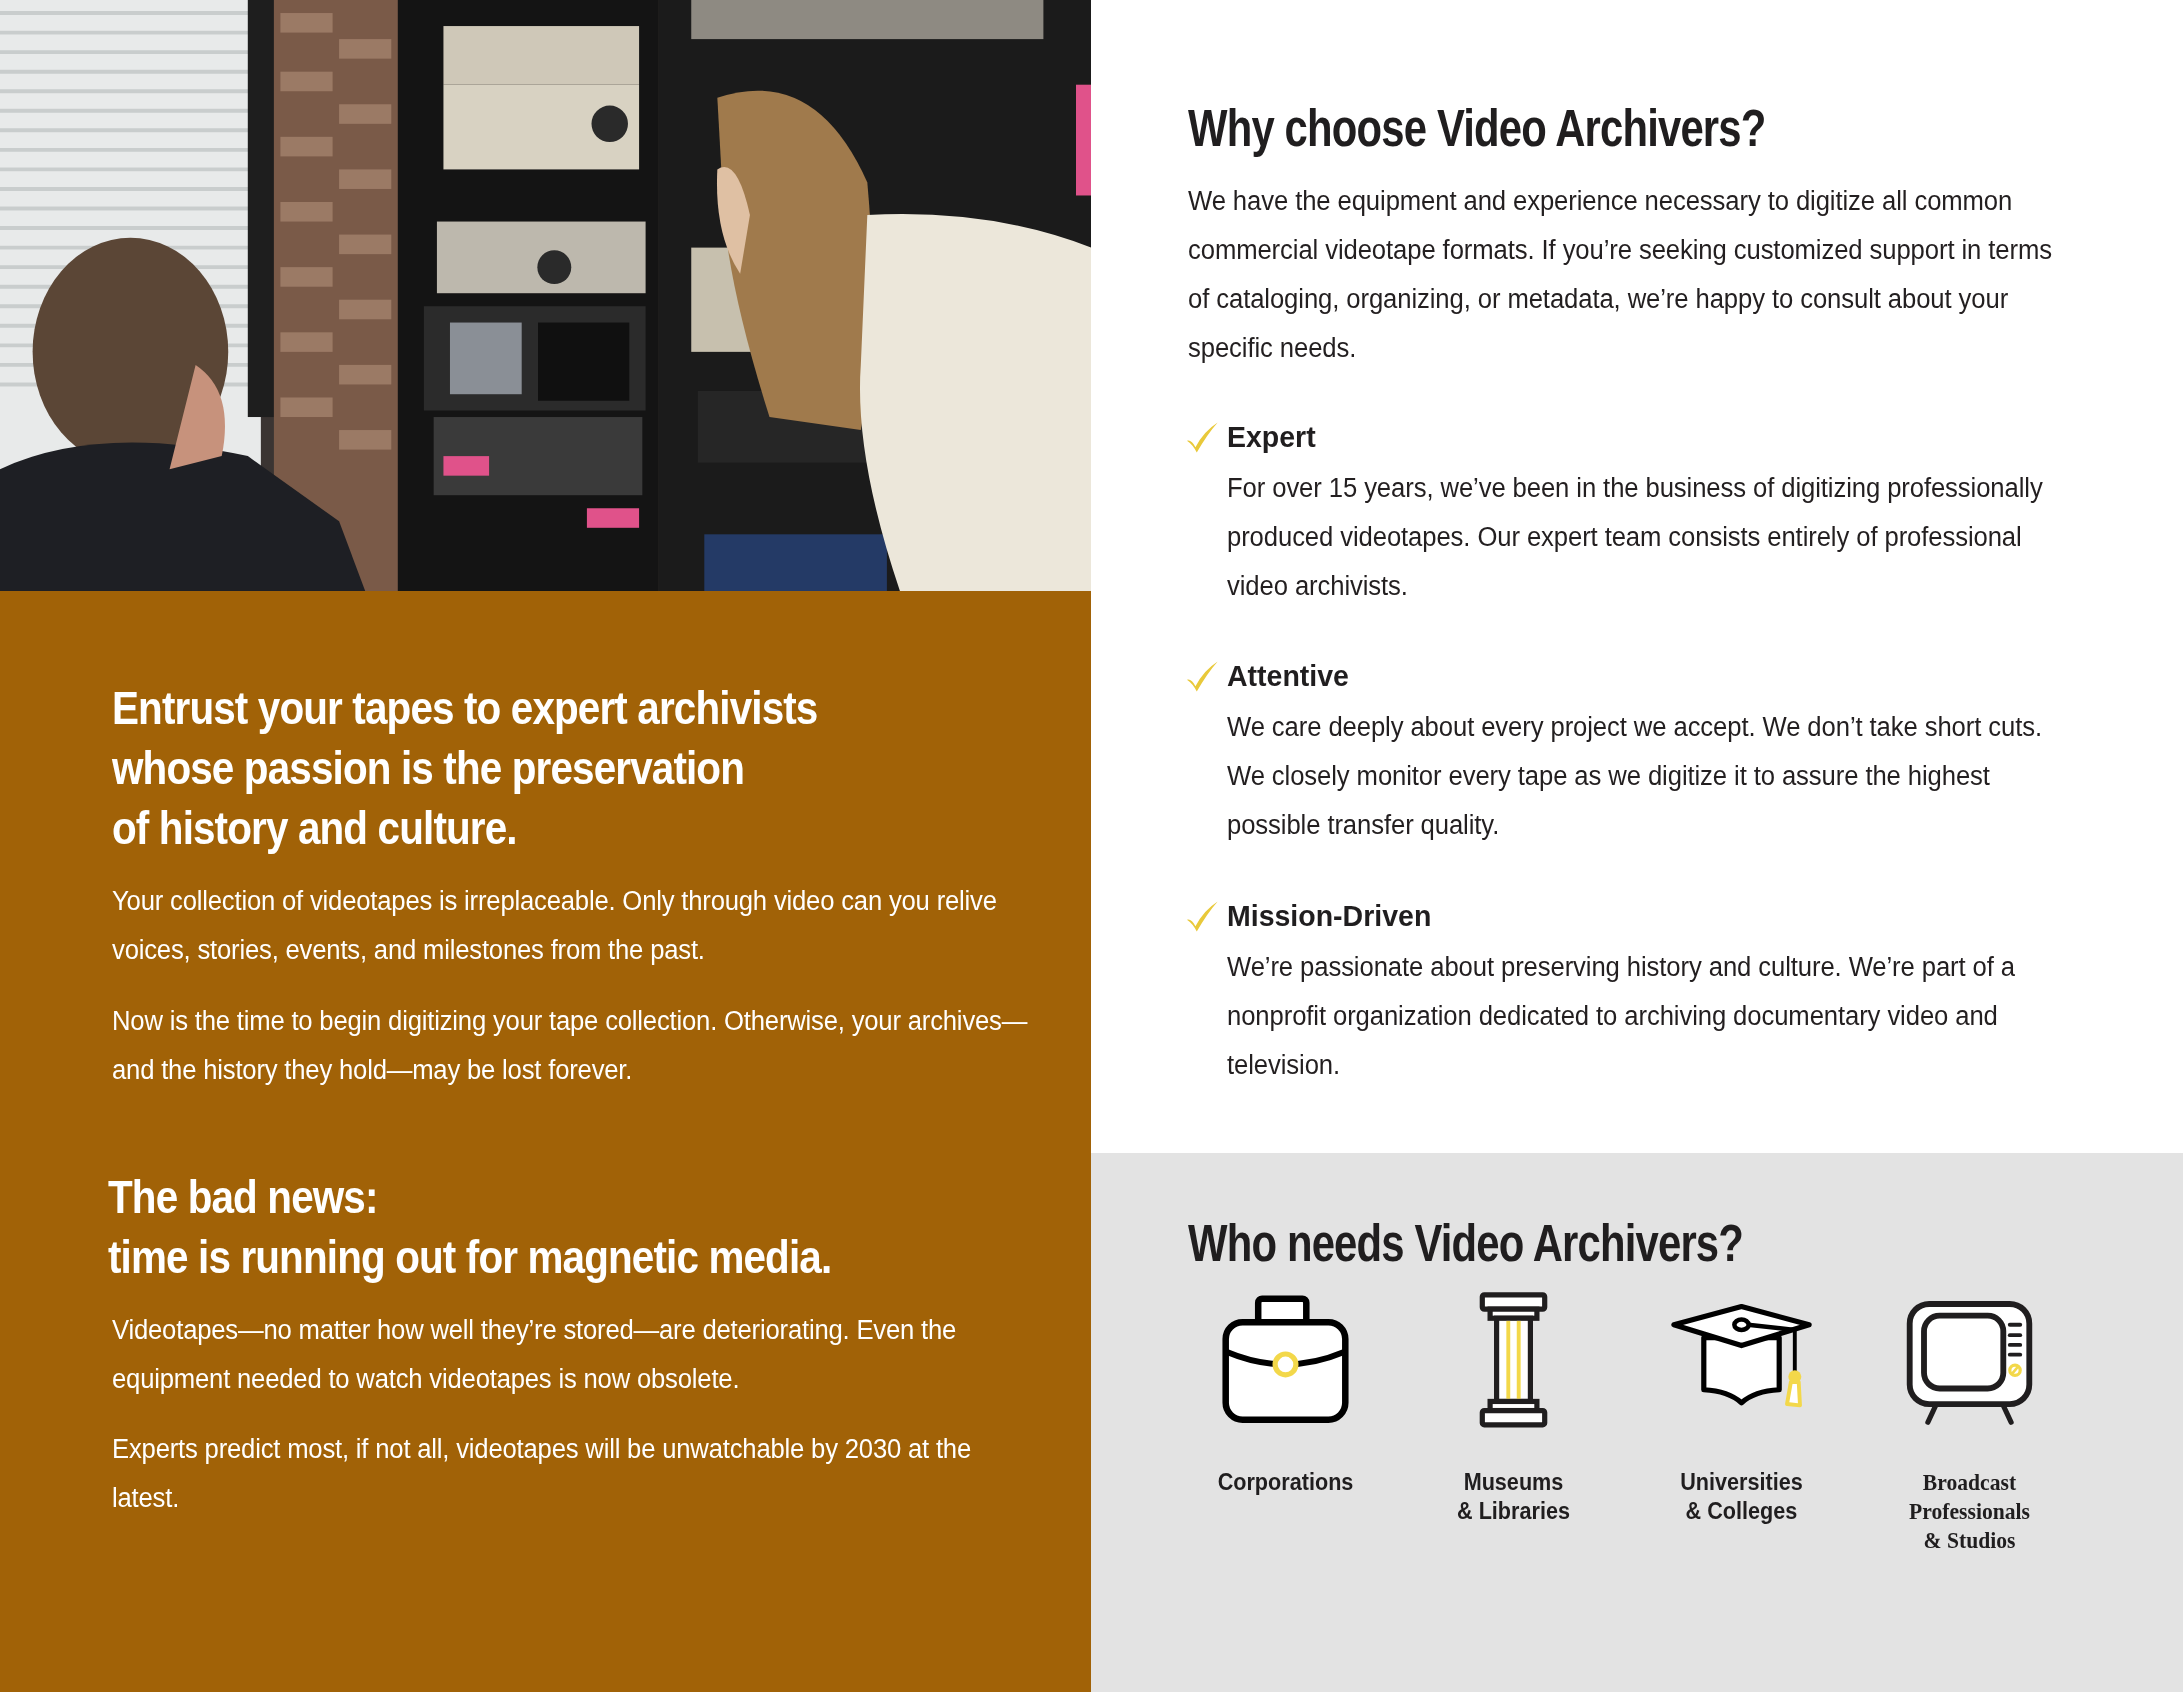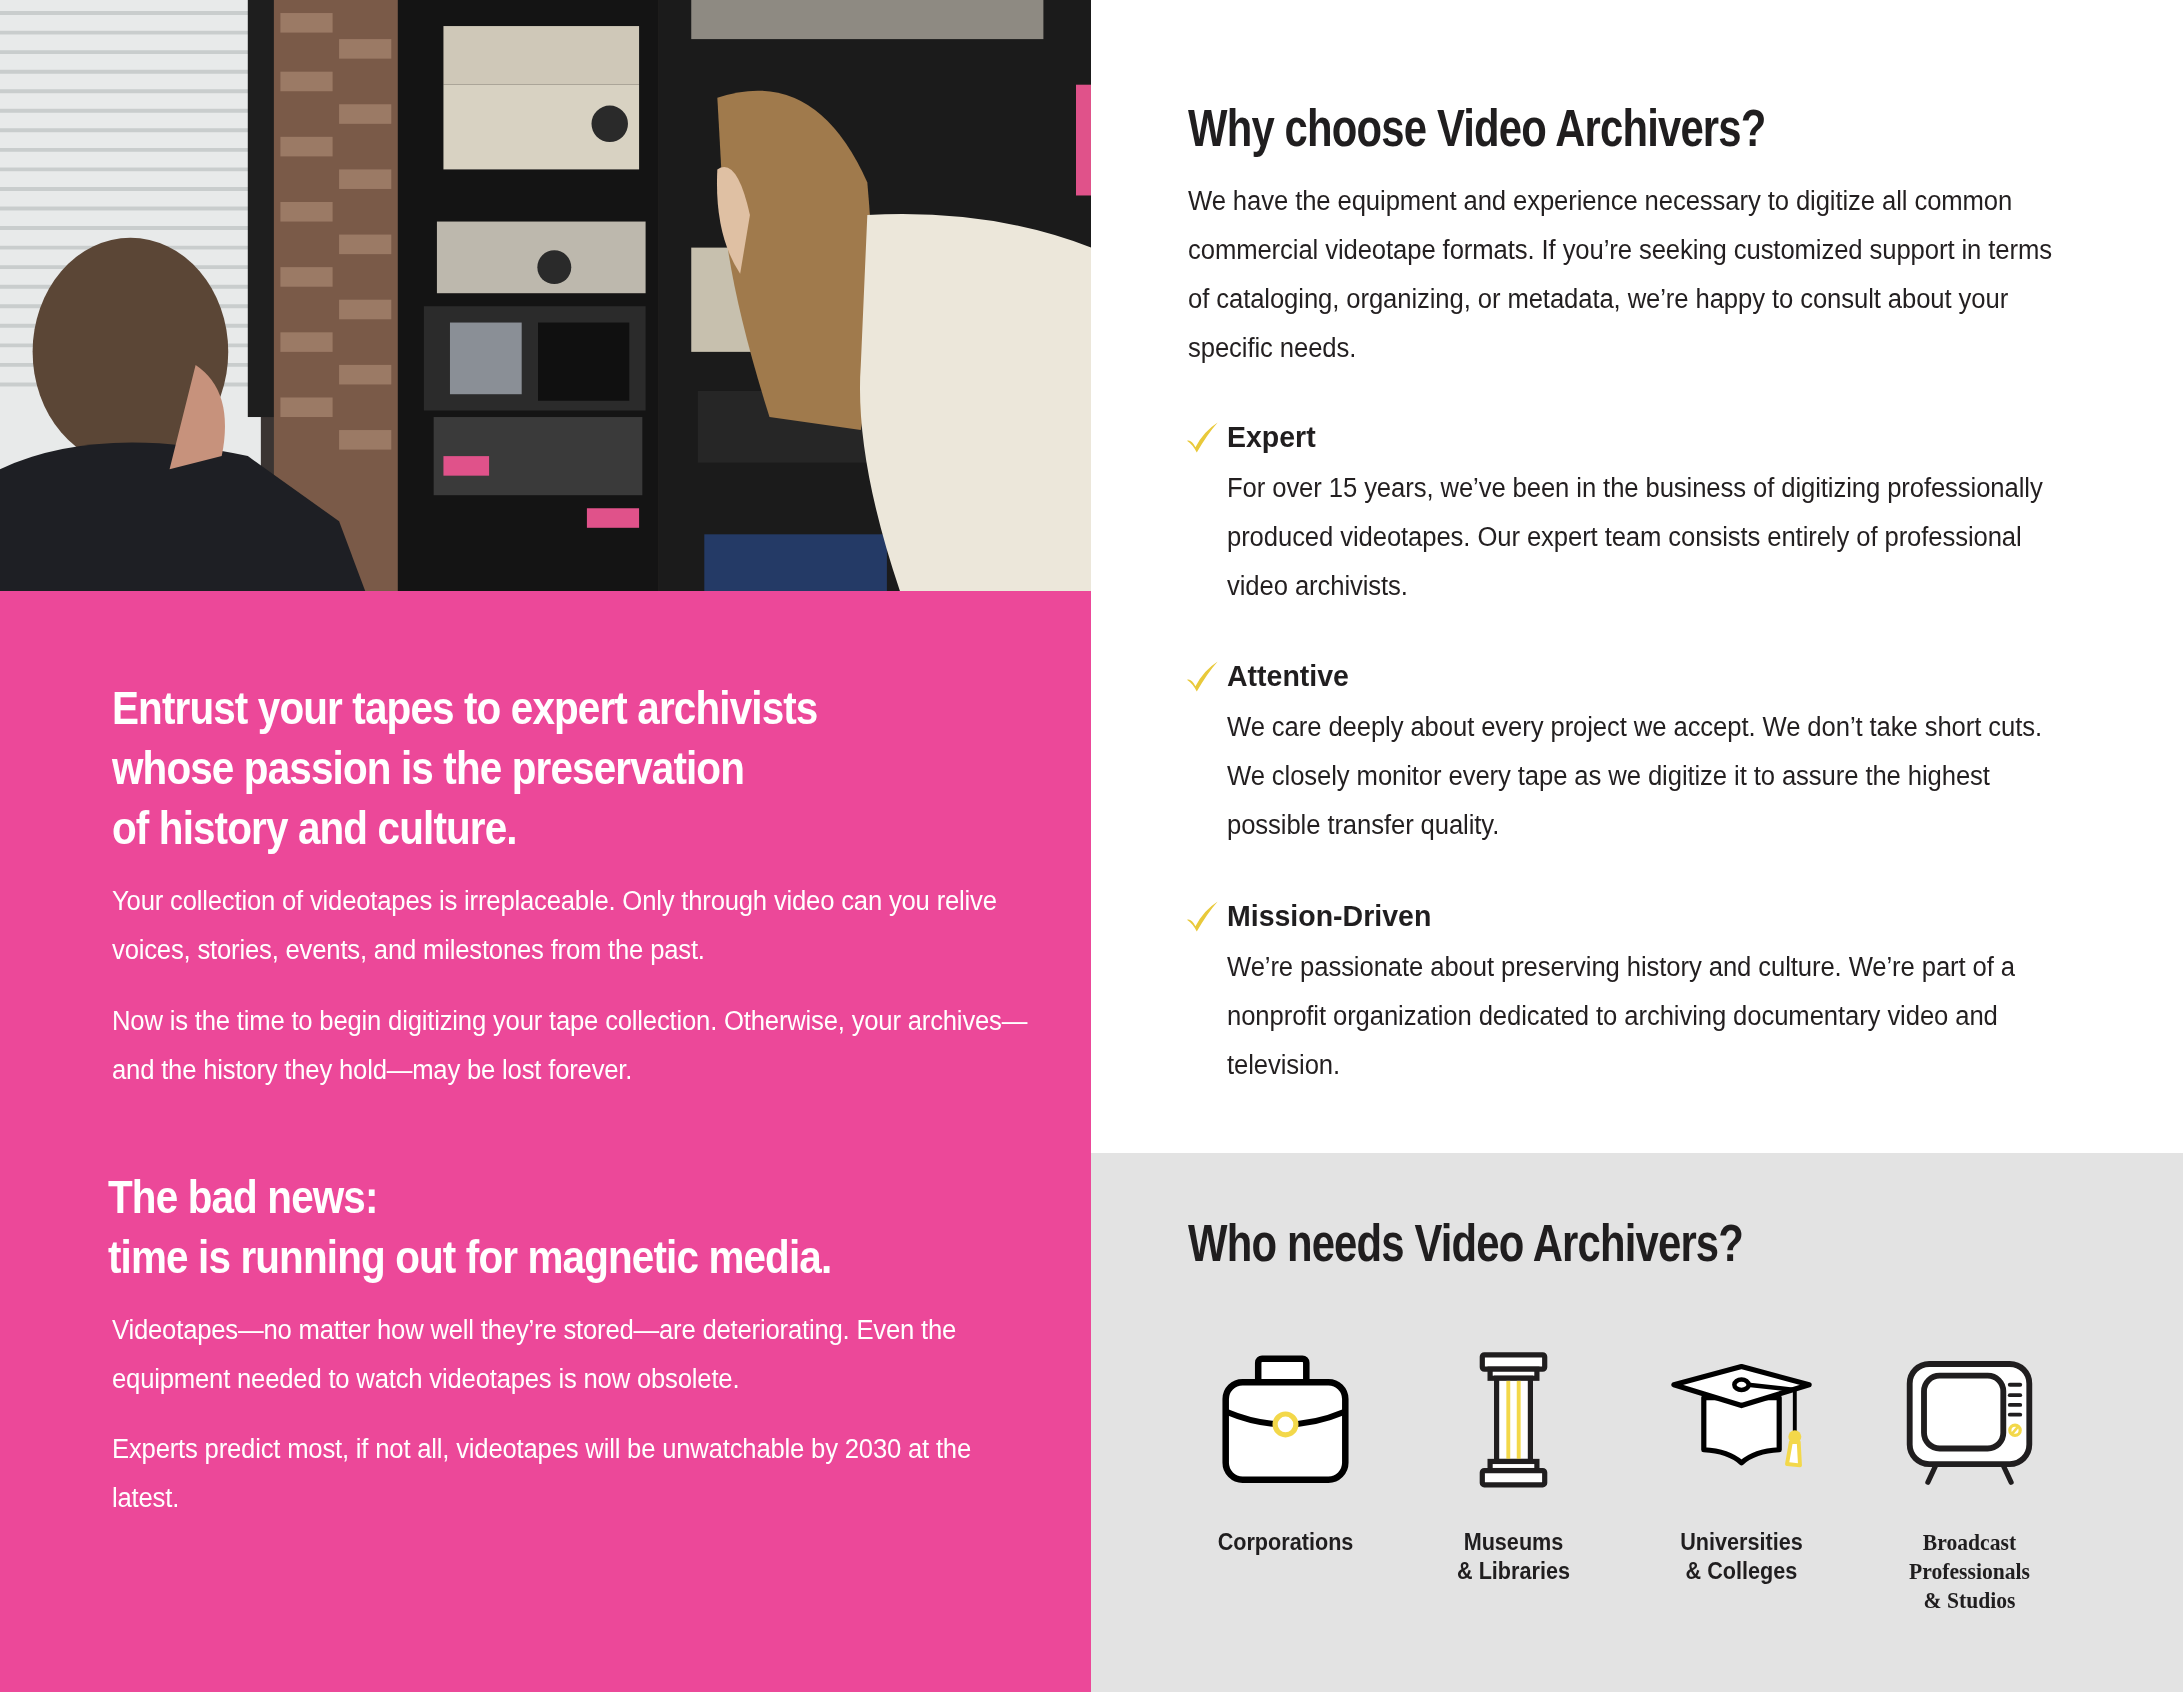--- a/index.html
+++ b/index.html
@@ -1,20 +1,20 @@
 <!DOCTYPE html>
 <html style="font-size:10.4px"><head>
 <meta charset="utf-8">
 <style>
   * { box-sizing: border-box; margin: 0; padding: 0; }
   html, body { width: 2183px; height: 1692px; overflow: hidden; background: #ffffff; }
   body { position: relative; font-family: "Liberation Sans", "DejaVu Sans", sans-serif; }
 
   
-  .left-col { position: absolute; left: 0; top: 0; width: 1091px; height: 1692px; background: #ec4899; }
+  .left-col { position: absolute; left: 0; top: 0; width: 1091px; height: 1692px; background: #a16207; }
   .photo { position: absolute; left: 0; top: 0; width: 1091px; height: 591px; overflow: hidden; background: #3a3432; }
   .photo svg { display: block; width: 100%; height: 100%; }
 
   .dark-h2 {
     position: absolute; left: 112px; color: #ffffff;
     font-family: "Liberation Sans Narrow", "Liberation Sans", sans-serif;
     font-weight: 700; font-size: 47px; line-height: 60px;
     letter-spacing: -1px; transform: scaleX(0.86); transform-origin: left top;
     white-space: pre-line;
   }
@@ -46,21 +46,21 @@
     position: absolute; left: 42px; top: 0; color: #201e1f;
     font-weight: 700; font-size: 30px; line-height: 39px; white-space: nowrap;
     transform: scaleX(0.95); transform-origin: left top;
   }
   .feature .f-body {
     position: absolute; left: 42px; top: 47px; width: 874px;
     color: #231f20; font-size: 27px; line-height: 49px; letter-spacing: -0.1px;
     transform: scaleX(0.95); transform-origin: left top;
   }
 
-  .audience { position: absolute; top: 1352px; width: 215px; margin-left: -108px; text-align: center; }
+  .audience { position: absolute; top: 1292px; width: 215px; margin-left: -108px; text-align: center; }
   .audience .icon { display: block; margin: 0 auto; width: 143px; height: 137px; }
   .audience .a-label {
     display: block; margin-top: 39px; color: #201e1f;
     font-weight: 700; font-size: 23.5px; line-height: 29px; white-space: pre-line;
     transform: scaleX(0.92); transform-origin: center top;
   }
 </style>
 </head>
 <body>
 

